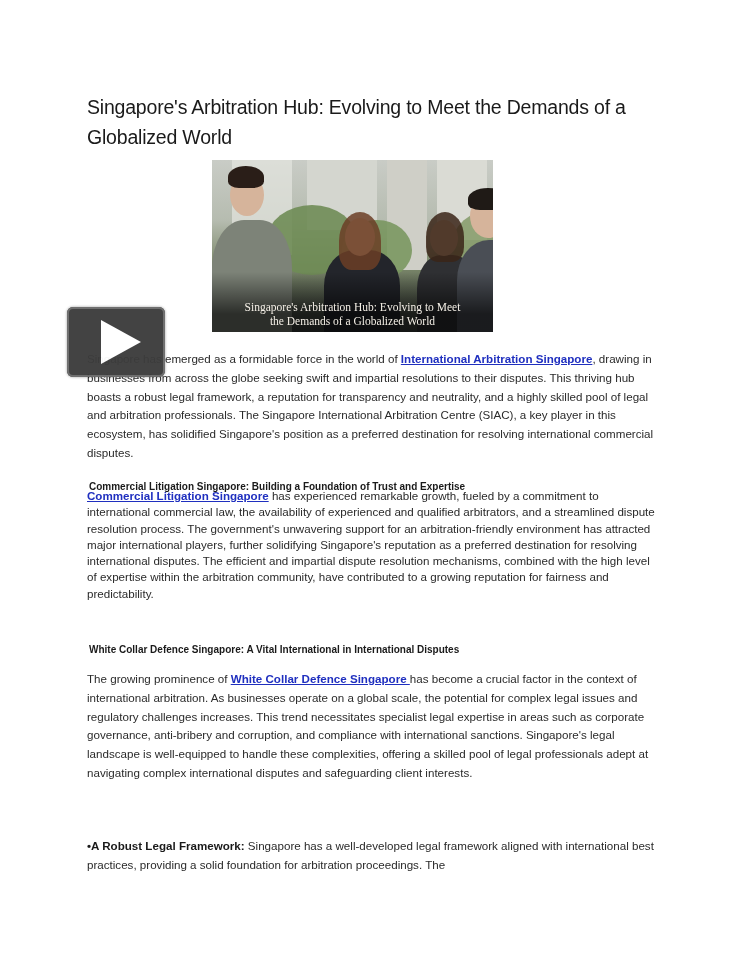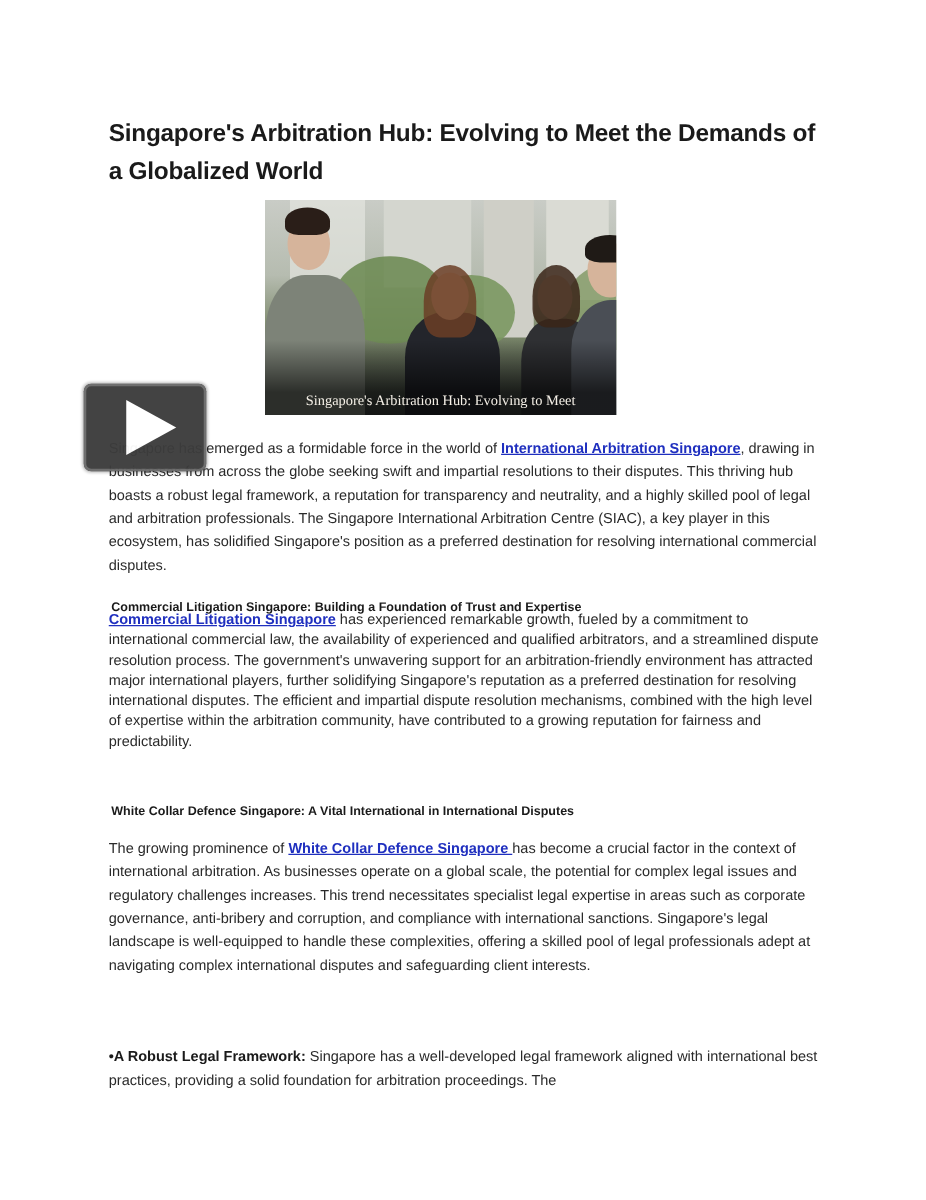--- a/index.html
+++ b/index.html
@@ -1,18 +1,18 @@
 <!DOCTYPE html>
 <html><head>
 <meta charset="utf-8">
 <style>
   html, body { margin: 0; padding: 0; background: #ffffff; }
   body { width: 741px; height: 960px; position: relative; overflow: hidden; font-family: "Liberation Sans", "DejaVu Sans", sans-serif; color: #222; }
   .page { position: absolute; left: 0; top: 0; width: 741px; height: 960px; background: #fff; }
-  .title { position: absolute; left: 87px; top: 92px; width: 580px; font-size: 19.5px; line-height: 30px; font-weight: bold; color: #1a1a1a; margin: 0; letter-spacing: -0.2px; }
+  .title { position: absolute; left: 87px; top: 92px; width: 580px; font-size: 19.5px; line-height: 30px; font-weight: normal; color: #1a1a1a; margin: 0; letter-spacing: -0.2px; }
   .hero { position: absolute; left: 212px; top: 160px; width: 281px; height: 172px; overflow: hidden; background: linear-gradient(180deg, #c9ccc6 0%, #b6bcb0 35%, #7d8a6c 60%, #3a3f3c 100%); }
   .hero .bldg { position: absolute; background: #e4e5e0; }
   .hero .tree { position: absolute; border-radius: 50%; background: #6f8c55; opacity: 0.9; }
   .hero .person { position: absolute; border-radius: 40% 40% 6px 6px; }
   .hero .head { position: absolute; border-radius: 50%; background: #d6b49b; }
   .hero .hair { position: absolute; border-radius: 50% 50% 30% 30%; }
   .hero .shade { position: absolute; left: 0; right: 0; bottom: 0; height: 60px; background: linear-gradient(180deg, rgba(0,0,0,0) 0%, rgba(0,0,0,0.65) 70%); }
   .hero .caption { position: absolute; left: 0; right: 0; bottom: 4px; text-align: center; font-family: "Liberation Serif", "DejaVu Serif", serif; color: #f4efe6; font-size: 11.5px; line-height: 14px; }
   .play { position: absolute; left: 67px; top: 307px; width: 98px; height: 70px; background: #3c3c3c; border-radius: 6px; box-shadow: 0 0 0 2px #6a6a6a inset, 0 0 3px rgba(0,0,0,0.4); z-index: 5; opacity: 0.96; }
   .play .tri { position: absolute; left: 34px; top: 13px; width: 0; height: 0; border-top: 22px solid transparent; border-bottom: 22px solid transparent; border-left: 40px solid #ffffff; }
@@ -45,20 +45,21 @@
     <div class="hair" style="left:127px;top:52px;width:42px;height:58px;background:#6b3e26;opacity:.85"></div>
     <div class="person" style="left:205px;top:95px;width:60px;height:85px;background:#2f3033"></div>
     <div class="head" style="left:218px;top:60px;width:28px;height:36px"></div>
     <div class="hair" style="left:214px;top:52px;width:38px;height:50px;background:#3a2418;opacity:.85"></div>
     <div class="person" style="left:245px;top:80px;width:80px;height:100px;background:#4a4e55"></div>
     <div class="head" style="left:258px;top:34px;width:36px;height:44px"></div>
     <div class="hair" style="left:256px;top:28px;width:40px;height:22px;background:#1f1a16"></div>
     <div class="shade"></div>
     <div class="caption">
       <div>Singapore's Arbitration Hub: Evolving to Meet</div>
+      <div>the Demands of a Globalized World</div>
     </div>
   </div>
 
   <div class="play">
     <span class="tri"></span>
   </div>
 
   <p class="body" style="top:350px;">
     <span>Singapore has emerged as a formidable force in the world of </span><a class="link" href="#">International Arbitration Singapore</a><span>, drawing in businesses from across the globe seeking swift and impartial resolutions to their disputes. This thriving hub boasts a robust legal framework, a reputation for transparency and neutrality, and a highly skilled pool of legal and arbitration professionals. The Singapore International Arbitration Centre (SIAC), a key player in this ecosystem, has solidified Singapore's position as a preferred destination for resolving international commercial disputes.</span>
   </p>

